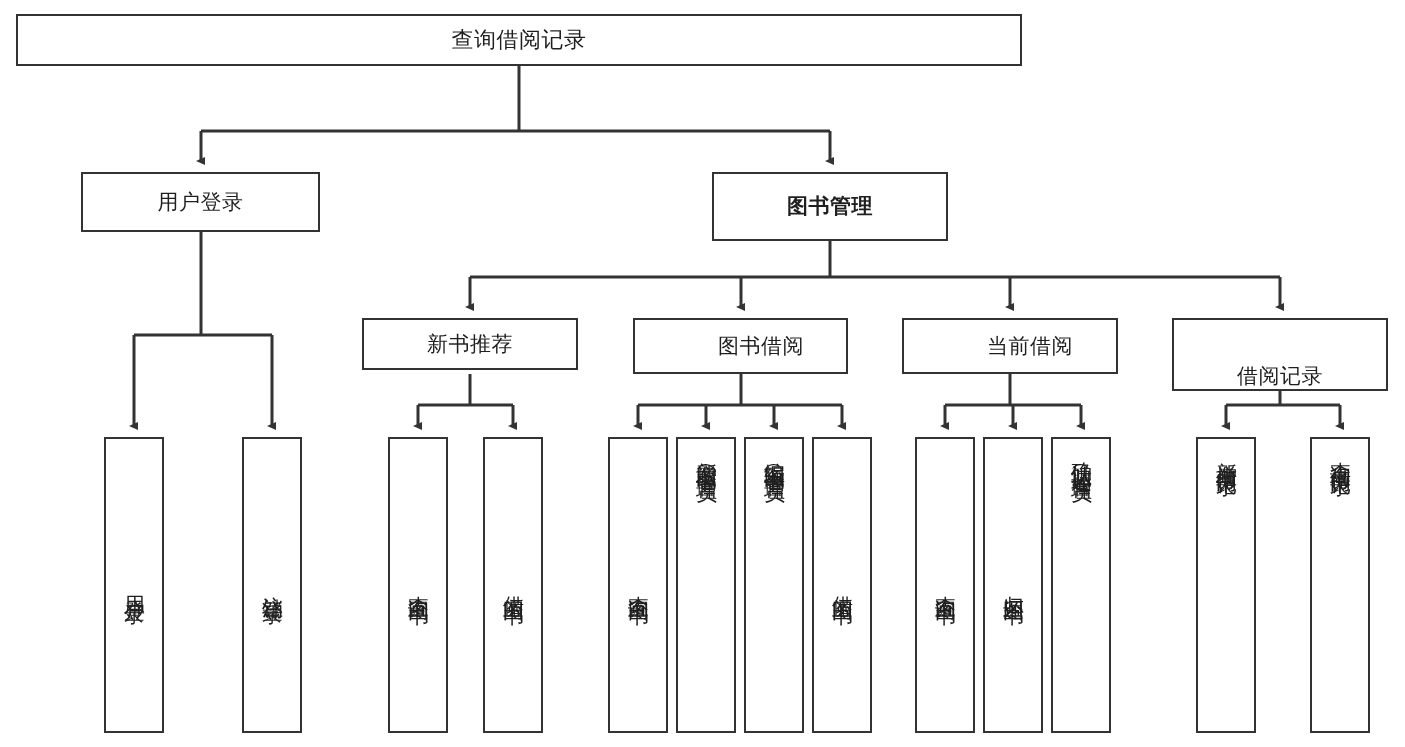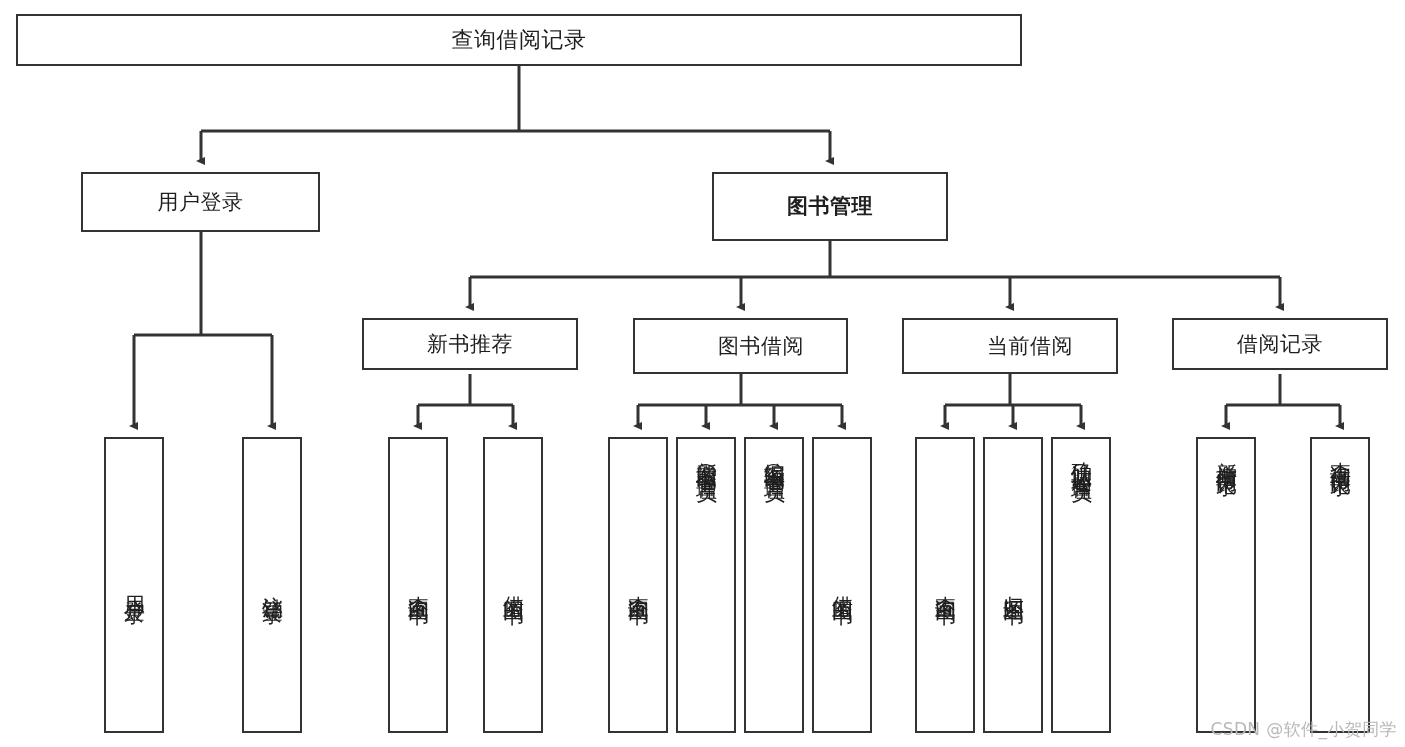--- a/index.html
+++ b/index.html
@@ -132,21 +132,21 @@
       </div>
       <div class="node" style="left: 362px; top: 318px; width: 216px; height: 52px;">
         <span class="node-label">新书推荐</span>
       </div>
       <div class="node" style="left: 633px; top: 318px; width: 215px; height: 56px; padding-left: 41px;">
         <span class="node-label">图书借阅</span>
       </div>
       <div class="node" style="left: 902px; top: 318px; width: 216px; height: 56px; padding-left: 40px;">
         <span class="node-label">当前借阅</span>
       </div>
-      <div class="node" style="left: 1172px; top: 318px; width: 216px; height: 52px;">
+      <div class="node" style="left: 1172px; top: 318px; width: 216px; height: 73px; align-items: flex-end;">
         <span class="node-label">借阅记录</span>
       </div>
       <div class="node leaf centered" style="left: 104px; top: 437px; width: 60px; height: 296px;">
         <span class="node-label">用户登录</span>
       </div>
       <div class="node leaf centered" style="left: 242px; top: 437px; width: 60px; height: 296px;">
         <span class="node-label">注销登录</span>
       </div>
       <div class="node leaf centered" style="left: 388px; top: 437px; width: 60px; height: 296px;">
         <span class="node-label">查询图书</span>
@@ -176,14 +176,13 @@
         <span class="node-label">确认归还（管理员）</span>
       </div>
       <div class="node leaf" style="left: 1196px; top: 437px; width: 60px; height: 296px;">
         <span class="node-label">新增借阅记录</span>
       </div>
       <div class="node leaf" style="left: 1310px; top: 437px; width: 60px; height: 296px;">
         <span class="node-label">查询借阅记录</span>
       </div>
     </div>
 
-  <div class="watermark">CSDN @软件_小贺同学</div>
 </div>
 
 </body></html>

